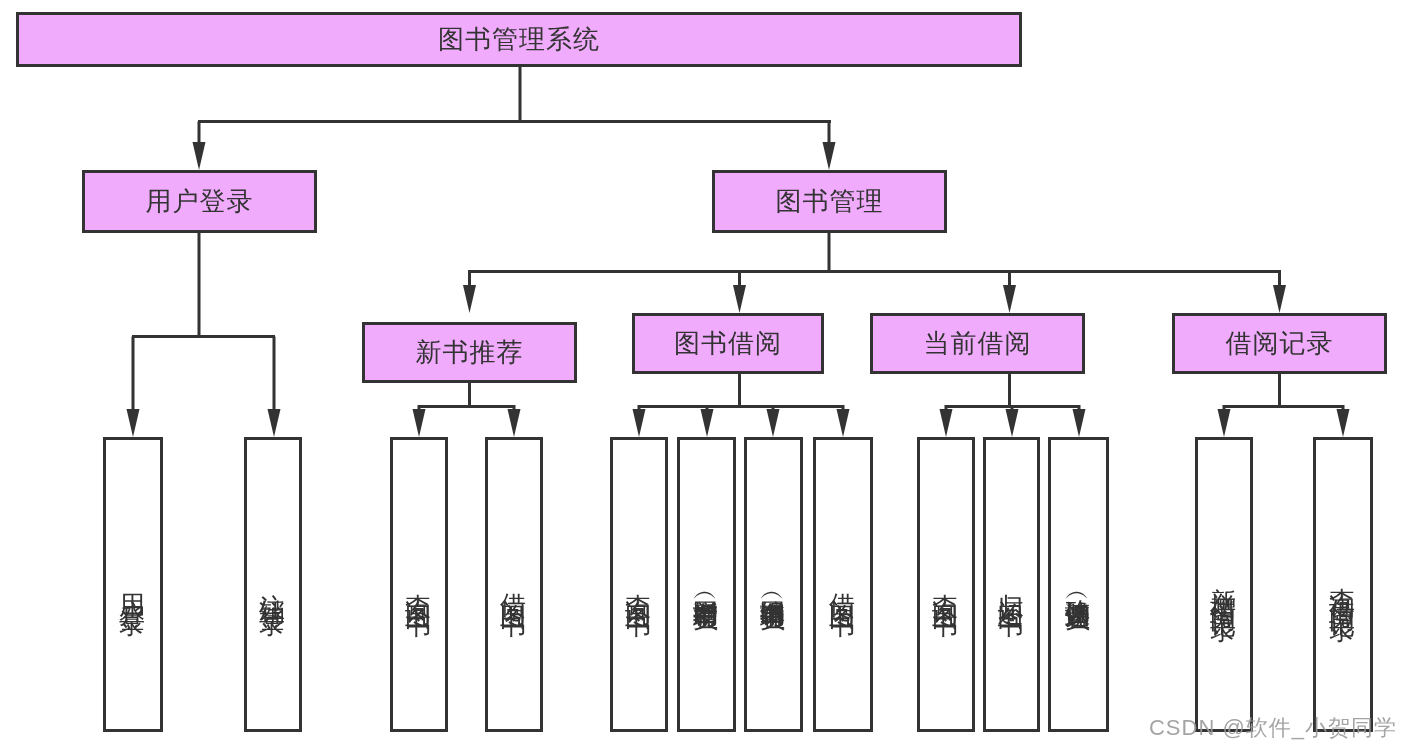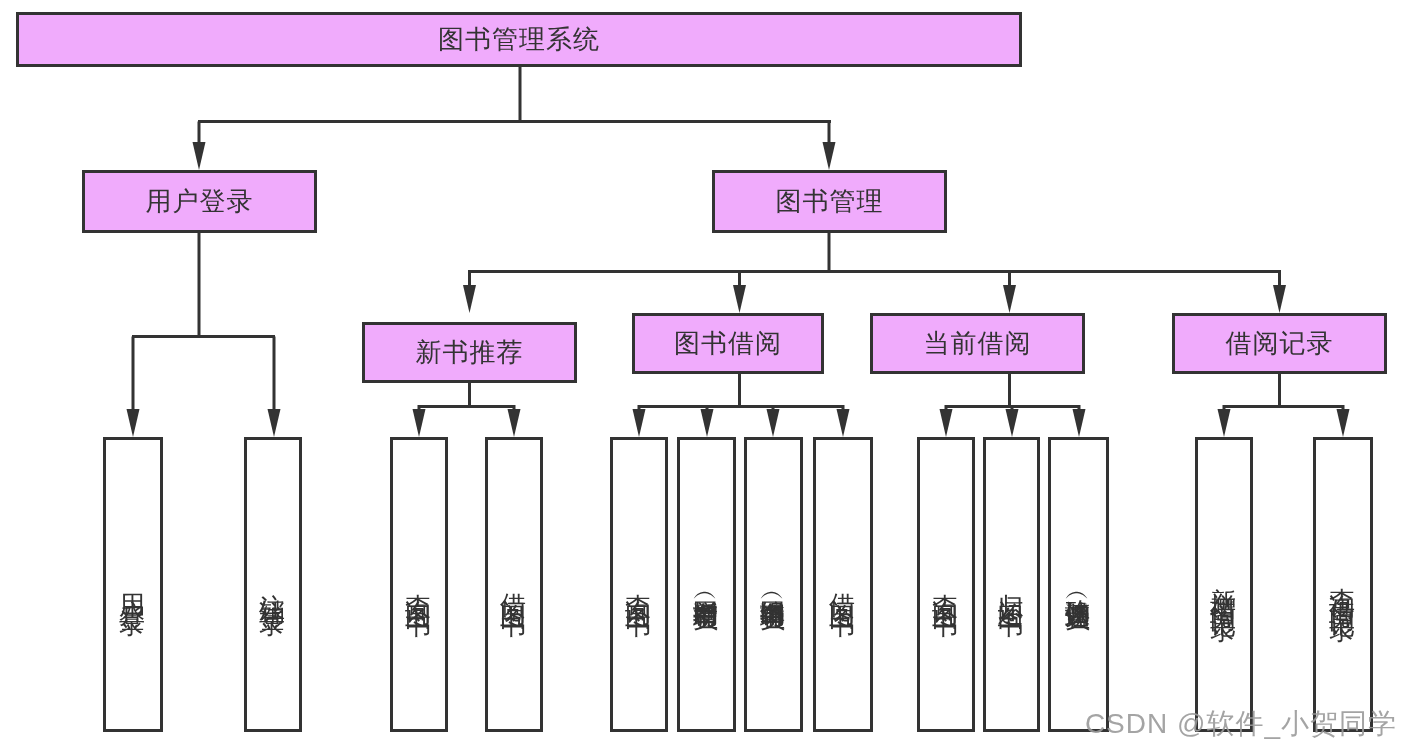--- a/index.html
+++ b/index.html
@@ -52,21 +52,21 @@
     overflow: hidden;
   }
   .vnode.tight {
     letter-spacing: 1px;
     font-size: 25px;
   }
   .watermark {
     position: absolute;
     right: 8px;
     bottom: 4px;
-    font-size: 28px;
+    font-size: 22px;
     color: rgba(154, 154, 154, 0.9);
     letter-spacing: 1px;
     white-space: nowrap;
     margin-left: 24px;
   }
 </style>
 </head>
 <body>
 
 <div class="canvas">

